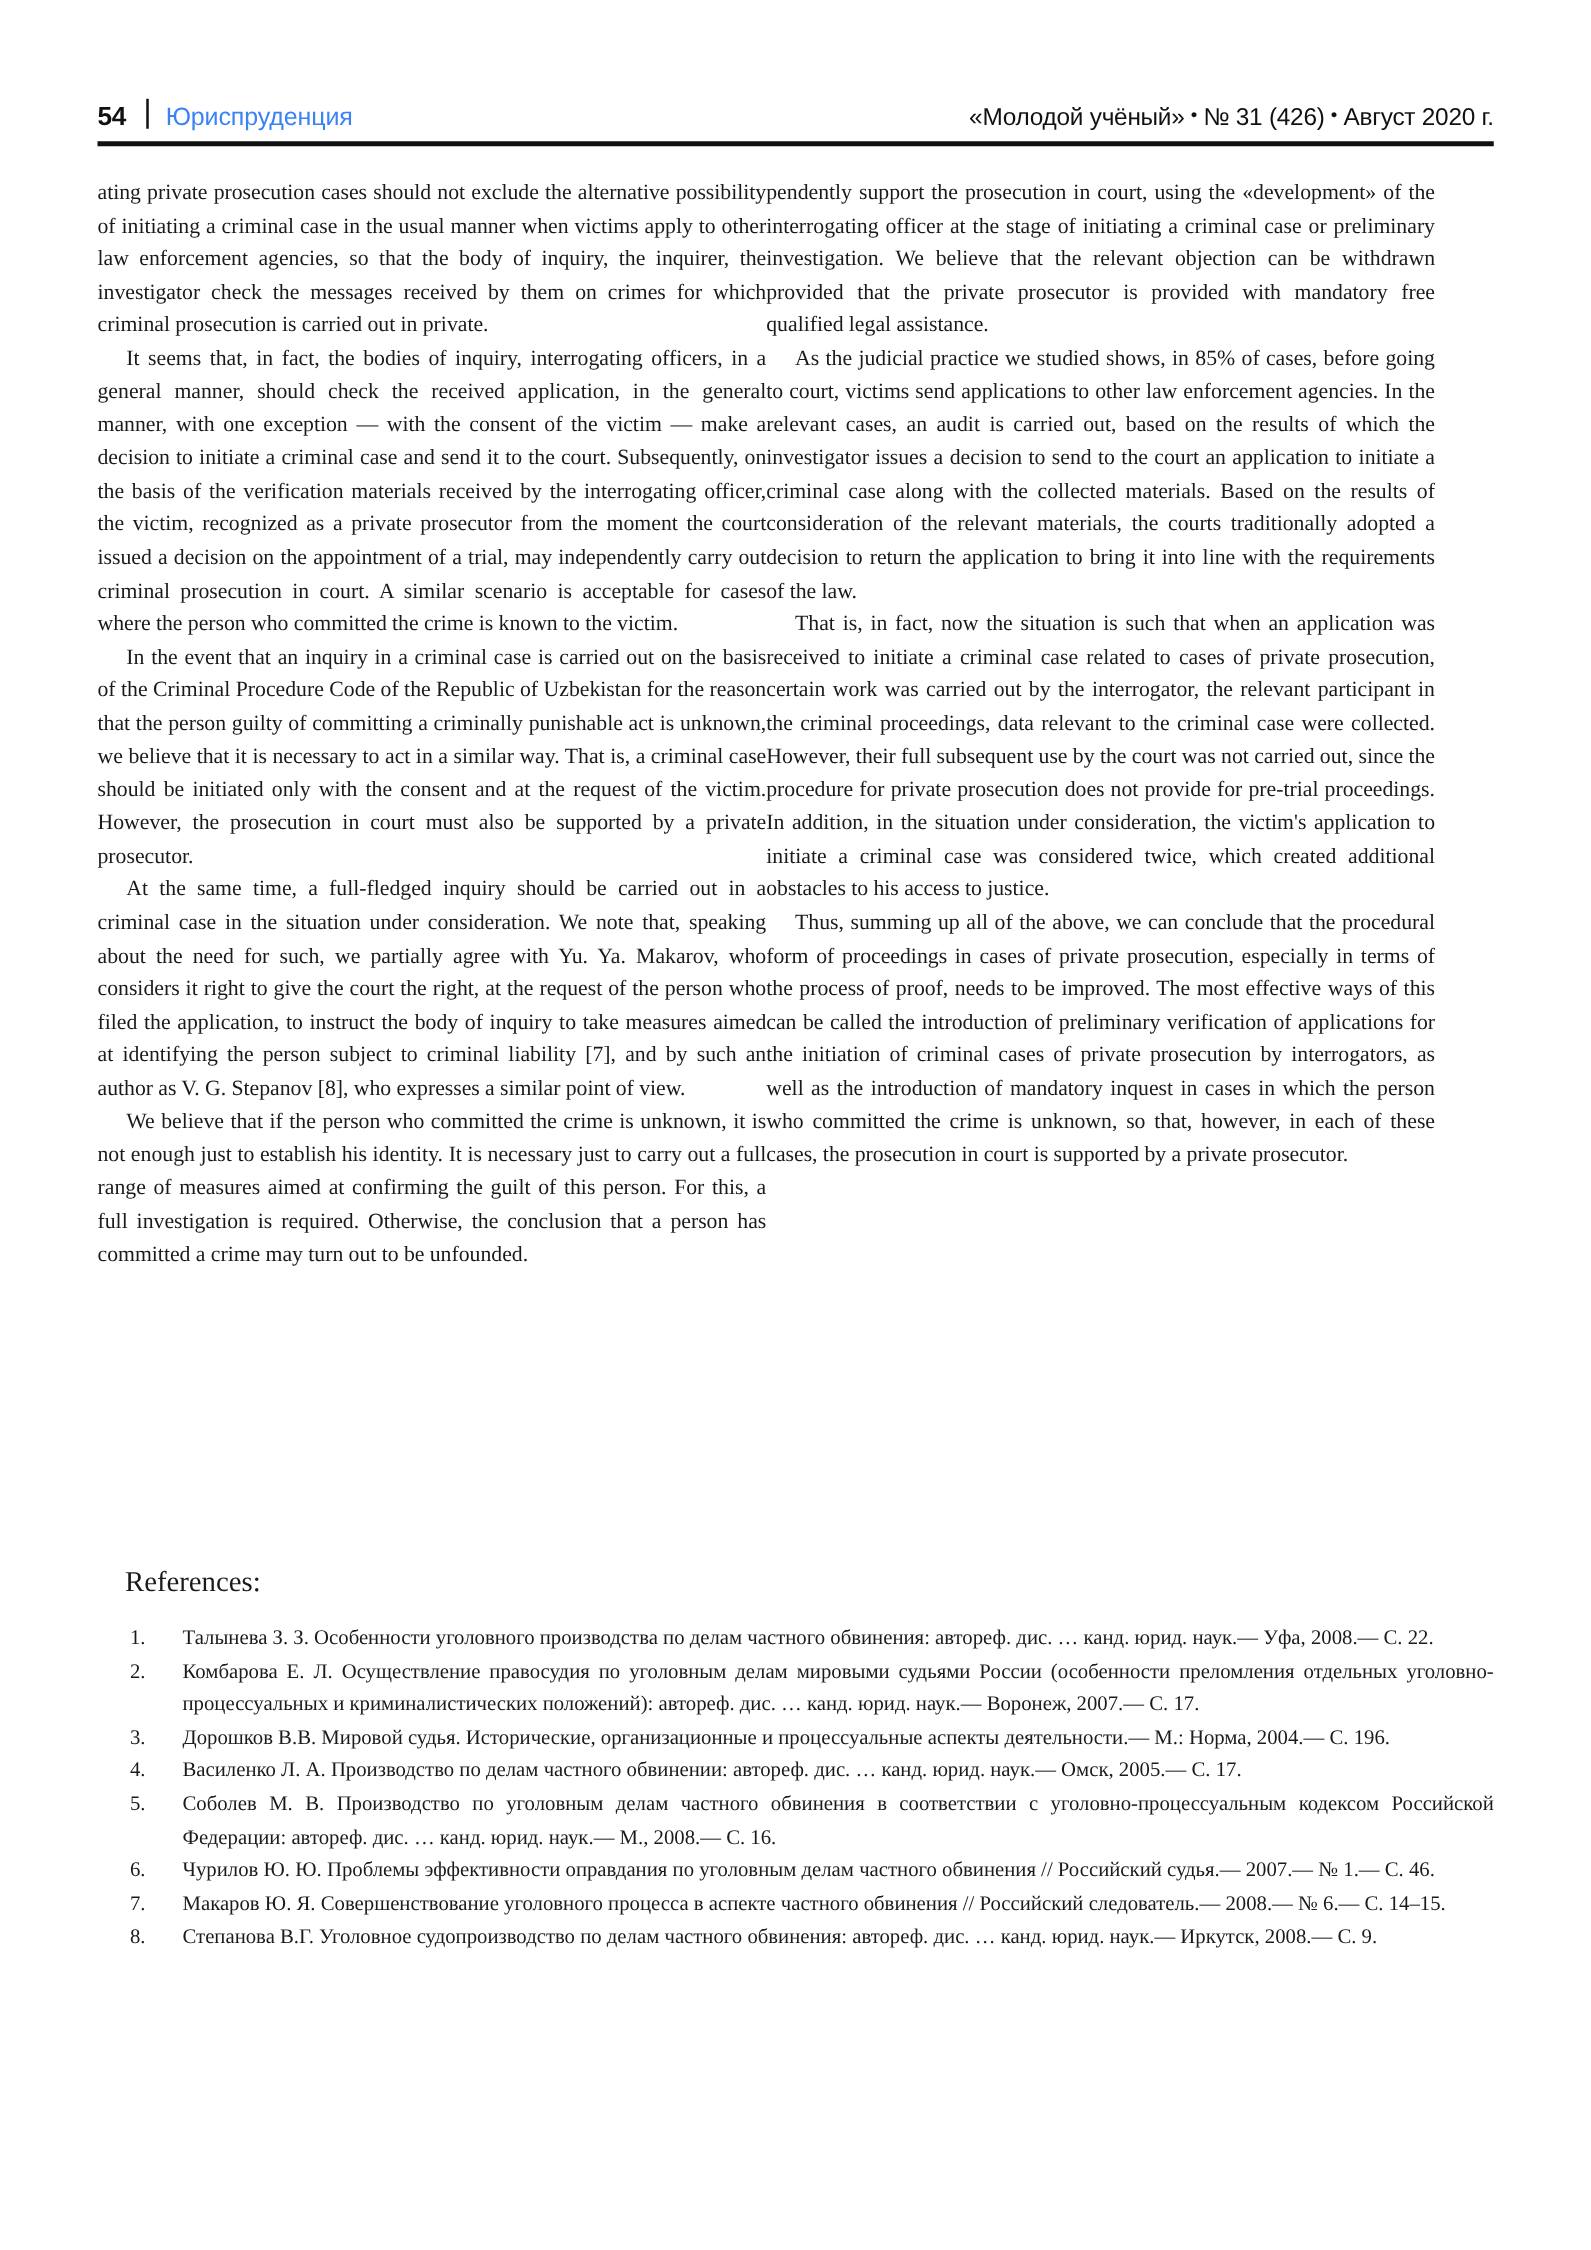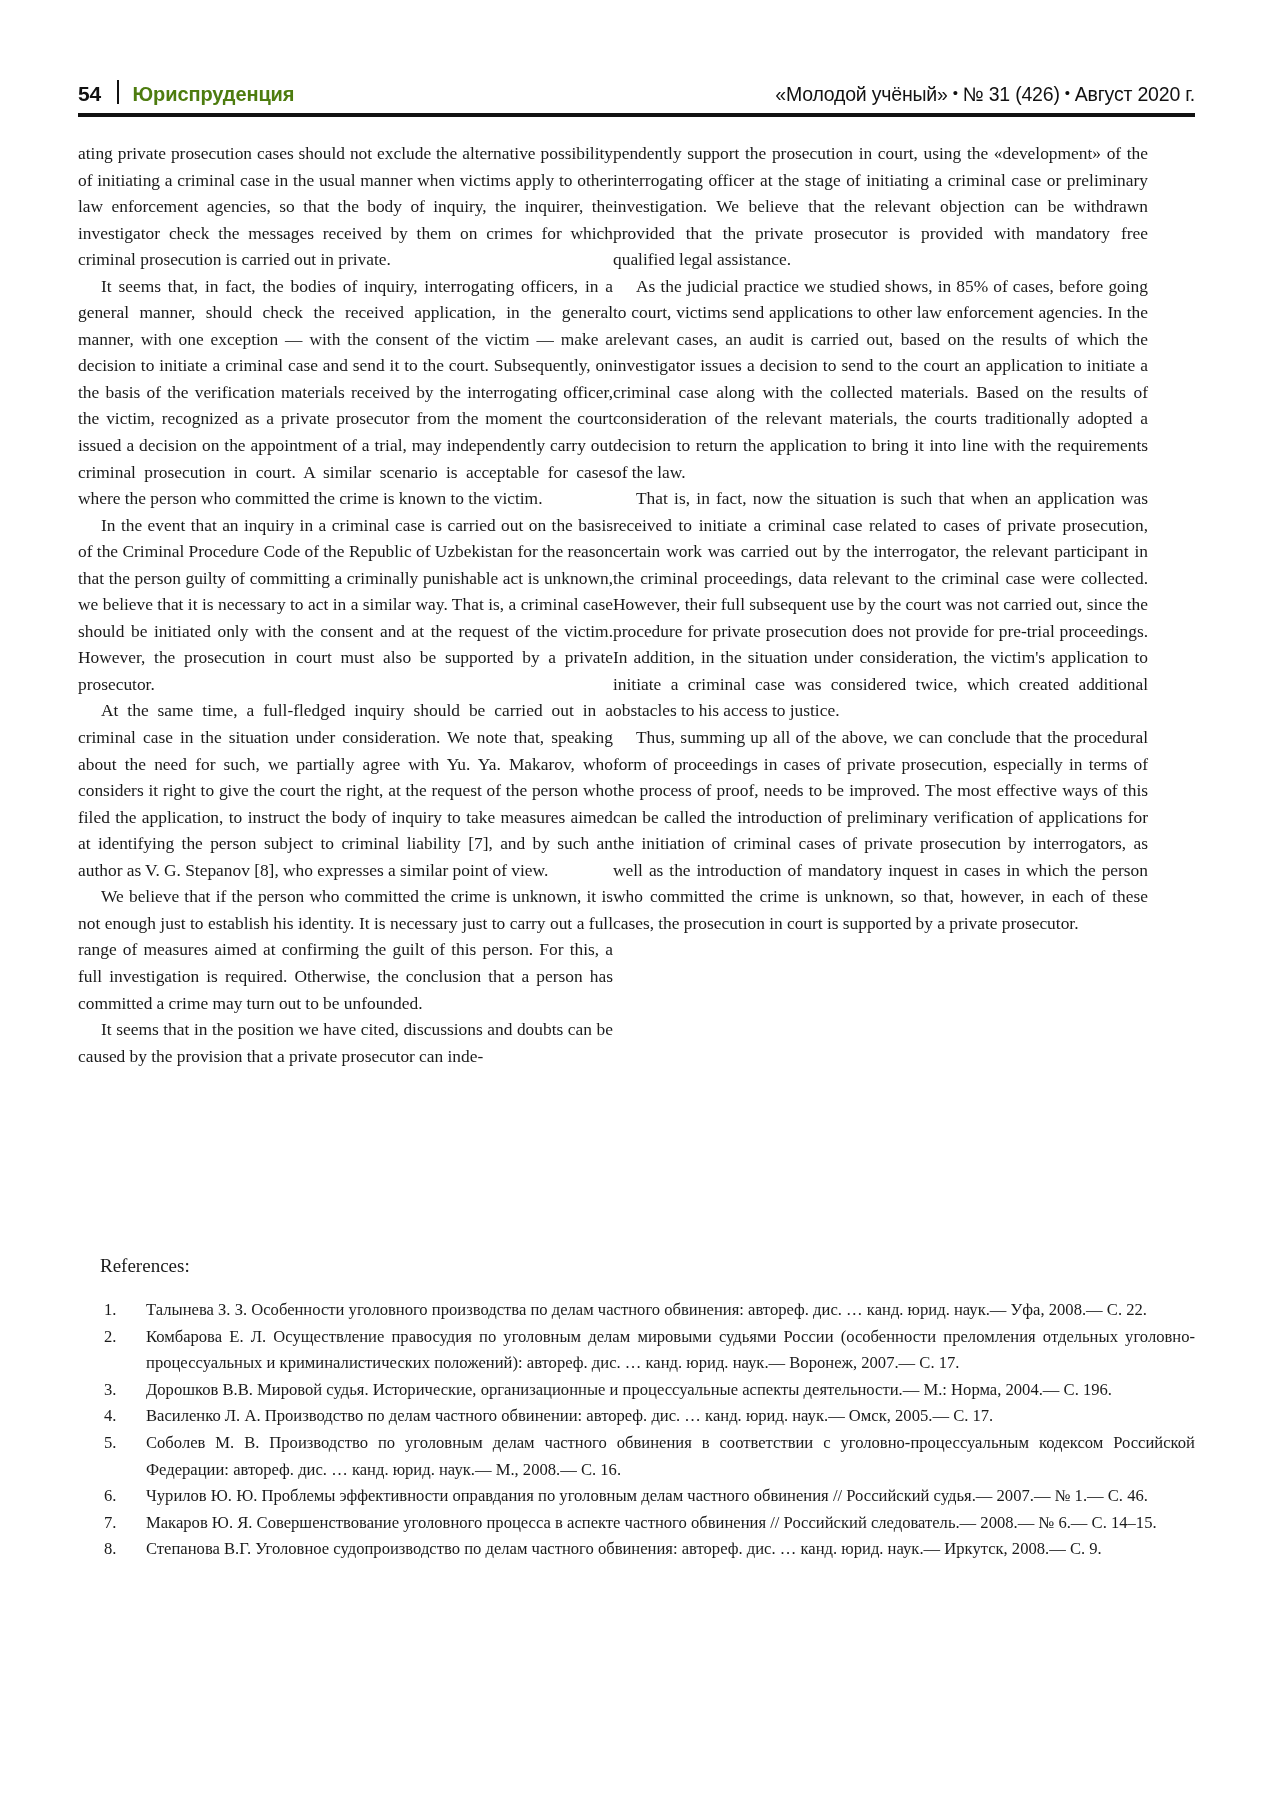--- a/index.html
+++ b/index.html
@@ -50,23 +50,23 @@
     display: inline-block;
     width: 1.6px;
     height: 24px;
     background: #111;
     margin: 0 14px 0 16px;
     position: relative;
     top: 3px;
   }
   .section-name {
     font-size: 20px;
-    font-weight: bold;
+    font-weight: normal;
     letter-spacing: -0.1px;
-    color: #4d7c0f;
+    color: #3b82f6;
   }
   .runhead-right {
     font-family: "Liberation Sans", "DejaVu Sans", sans-serif;
     font-size: 19.5px;
     color: #111;
     letter-spacing: -0.2px;
     white-space: nowrap;
   }
   .runhead-right .sep {
     padding: 0 5px;
@@ -105,21 +105,21 @@
   }
   .col p.noindent {
     text-indent: 0;
   }
 
   
   .refs-head {
     position: absolute;
     left: 100px;
     top: 1253px;
-    font-size: 19px;
+    font-size: 23px;
     line-height: 26px;
   }
   .refs {
     position: absolute;
     left: 100px;
     top: 1297px;
     width: 1095px;
   }
   .ref-item {
     display: flex;
@@ -156,21 +156,20 @@
   </div>
   <div class="head-rule"></div>
 
   <div class="columns">
     <div class="col">
       <p class="noindent">ating private prosecution cases should not exclude the alternative possibility of initiating a criminal case in the usual manner when victims apply to other law enforcement agencies, so that the body of inquiry, the inquirer, the investigator check the messages received by them on crimes for which criminal prosecution is carried out in private.</p>
       <p>It seems that, in fact, the bodies of inquiry, interrogating officers, in a general manner, should check the received application, in the general manner, with one exception — with the consent of the victim — make a decision to initiate a criminal case and send it to the court. Subsequently, on the basis of the verification materials received by the interrogating officer, the victim, recognized as a private prosecutor from the moment the court issued a decision on the appointment of a trial, may independently carry out criminal prosecution in court. A similar scenario is acceptable for cases where the person who committed the crime is known to the victim.</p>
       <p>In the event that an inquiry in a criminal case is carried out on the basis of the Criminal Procedure Code of the Republic of Uzbekistan for the reason that the person guilty of committing a criminally punishable act is unknown, we believe that it is necessary to act in a similar way. That is, a criminal case should be initiated only with the consent and at the request of the victim. However, the prosecution in court must also be supported by a private prosecutor.</p>
       <p>At the same time, a full-fledged inquiry should be carried out in a criminal case in the situation under consideration. We note that, speaking about the need for such, we partially agree with Yu. Ya. Makarov, who considers it right to give the court the right, at the request of the person who filed the application, to instruct the body of inquiry to take measures aimed at identifying the person subject to criminal liability [7], and by such an author as V. G. Stepanov [8], who expresses a similar point of view.</p>
       <p>We believe that if the person who committed the crime is unknown, it is not enough just to establish his identity. It is necessary just to carry out a full range of measures aimed at confirming the guilt of this person. For this, a full investigation is required. Otherwise, the conclusion that a person has committed a crime may turn out to be unfounded.</p>
-      <p>It seems that in the position we have cited, discussions and doubts can be caused by the provision that a private prosecutor can inde-</p>
     </div>
     <div class="col">
       <p class="noindent">pendently support the prosecution in court, using the «development» of the interrogating officer at the stage of initiating a criminal case or preliminary investigation. We believe that the relevant objection can be withdrawn provided that the private prosecutor is provided with mandatory free qualified legal assistance.</p>
       <p>As the judicial practice we studied shows, in 85% of cases, before going to court, victims send applications to other law enforcement agencies. In the relevant cases, an audit is carried out, based on the results of which the investigator issues a decision to send to the court an application to initiate a criminal case along with the collected materials. Based on the results of consideration of the relevant materials, the courts traditionally adopted a decision to return the application to bring it into line with the requirements of the law.</p>
       <p>That is, in fact, now the situation is such that when an application was received to initiate a criminal case related to cases of private prosecution, certain work was carried out by the interrogator, the relevant participant in the criminal proceedings, data relevant to the criminal case were collected. However, their full subsequent use by the court was not carried out, since the procedure for private prosecution does not provide for pre-trial proceedings. In addition, in the situation under consideration, the victim's application to initiate a criminal case was considered twice, which created additional obstacles to his access to justice.</p>
       <p>Thus, summing up all of the above, we can conclude that the procedural form of proceedings in cases of private prosecution, especially in terms of the process of proof, needs to be improved. The most effective ways of this can be called the introduction of preliminary verification of applications for the initiation of criminal cases of private prosecution by interrogators, as well as the introduction of mandatory inquest in cases in which the person who committed the crime is unknown, so that, however, in each of these cases, the prosecution in court is supported by a private prosecutor.</p>
     </div>
   </div>
 
   <div class="refs-head">References:</div>

